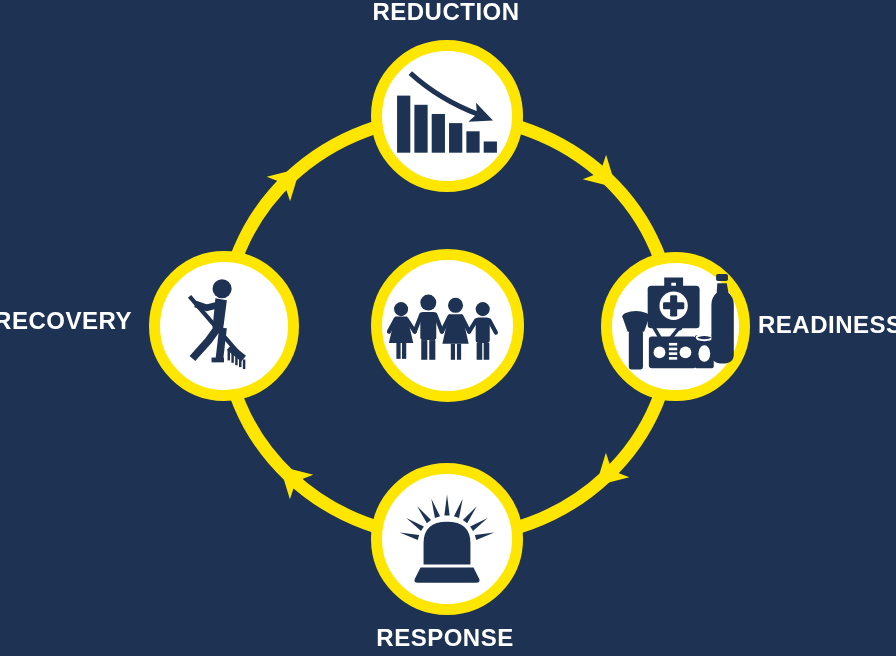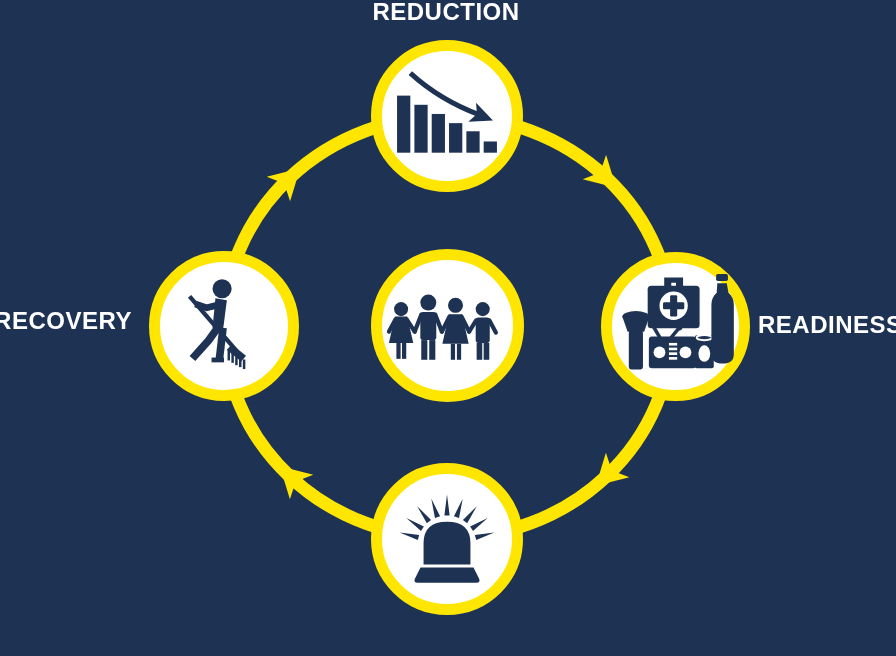--- a/index.html
+++ b/index.html
@@ -203,15 +203,16 @@
         <rect class="ink" x="95.5" y="68" width="6" height="18"></rect>
         <rect class="ink" x="103" y="68" width="6" height="18"></rect>
         <path class="ink-line" d="M95 44 L87.5 56" stroke-width="4.5" stroke-linecap="round"></path>
         <path class="ink-line" d="M109 44 L116 57" stroke-width="4.5" stroke-linecap="round"></path>
       </g>
     </svg>
   </div>
 
   <div class="label label-top">REDUCTION</div>
   <div class="label label-right">READINESS</div>
+  <div class="label label-bottom">RESPONSE</div>
   <div class="label label-left">RECOVERY</div>
 
 </div>
 
 </body></html>

